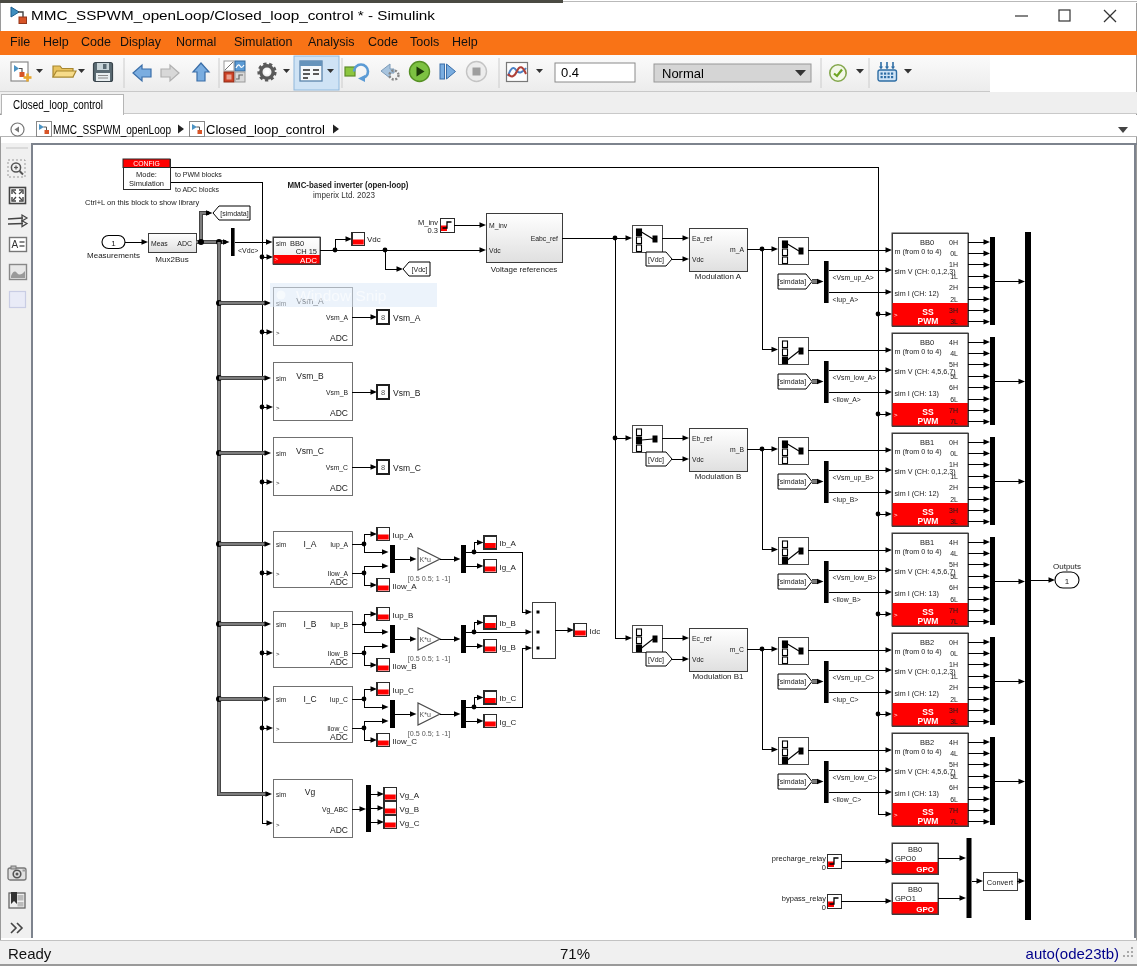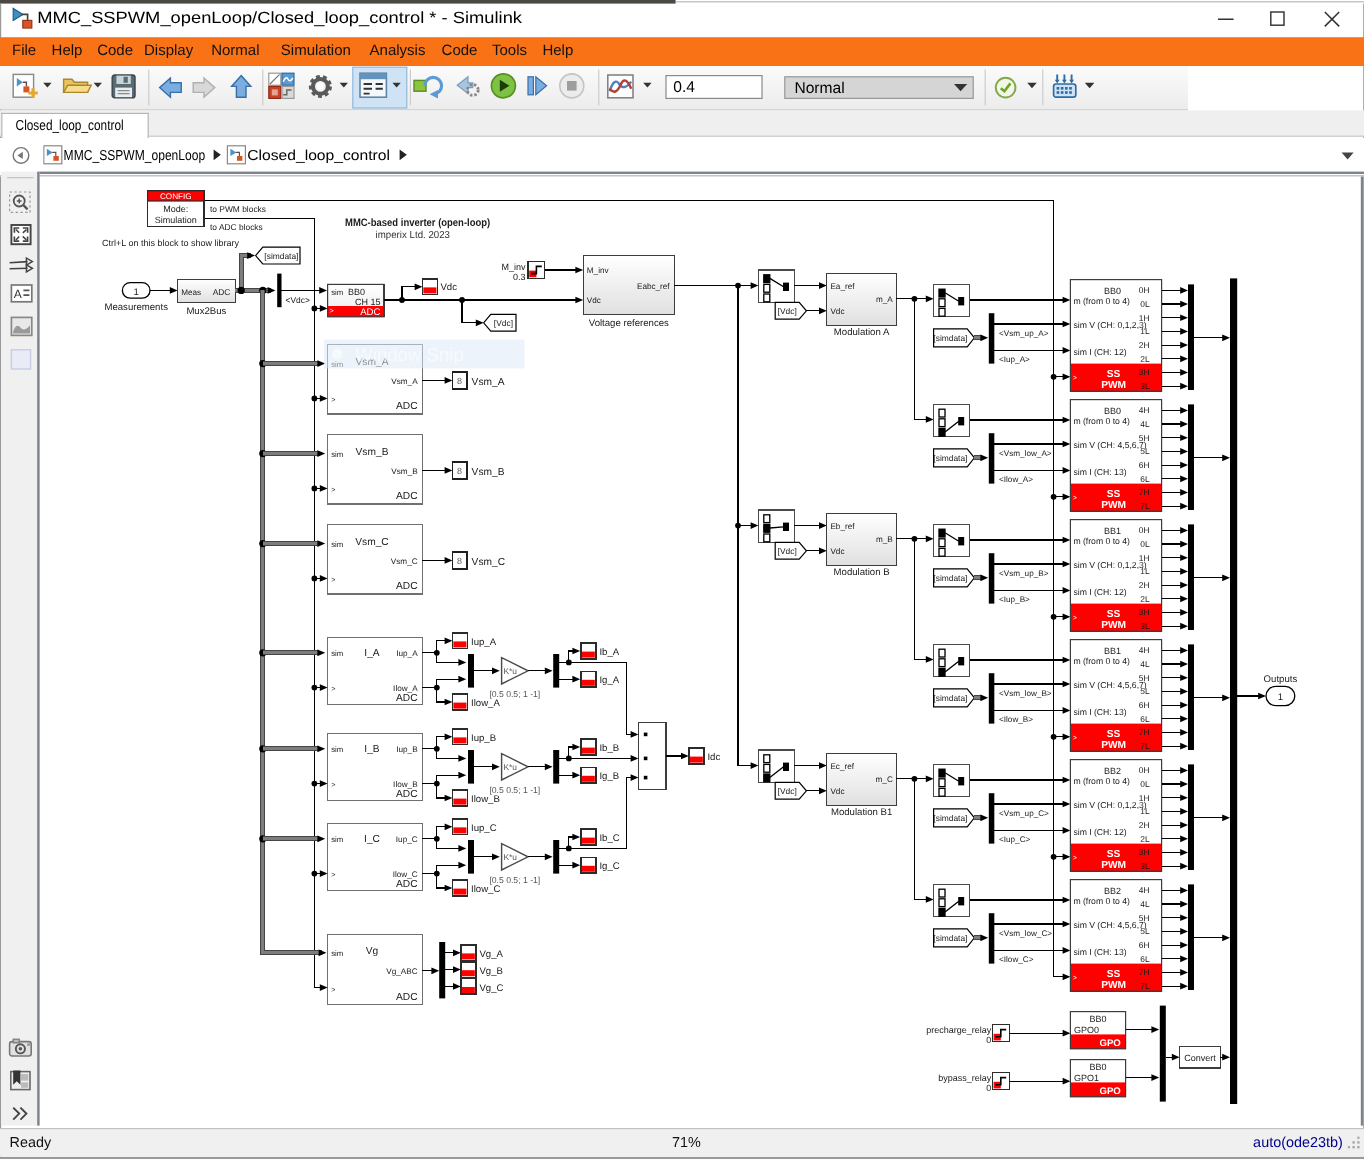--- a/index.html
+++ b/index.html
@@ -175,21 +175,21 @@
       <polygon points="904,14 912,14 908,18.5" fill="#333"></polygon>
     </svg>
 </div>
 
 <div class="abs" style="left:0;top:92px;width:1137px;height:22px;background:#efefef;border-bottom:1px solid #c9c9c9"></div>
 <div class="abs" style="left:1px;top:94px;width:123px;height:21px;background:#fff;border:1px solid #b5b5b5;border-bottom:none"></div>
 <svg class="abs" style="left:13px;top:96px" width="100" height="18">
     <text x="0" y="12.5" font-size="12" fill="#000" textLength="90" lengthAdjust="spacingAndGlyphs">Closed_loop_control</text>
   </svg>
 
-<div class="abs" style="left:0;top:115px;width:1137px;height:32px;background:#fff;border-bottom:1px solid #b5b5b5">
+<div class="abs" style="left:0;top:115px;width:1137px;height:22px;background:#fff;border-bottom:1px solid #b5b5b5">
 <svg class="abs" style="left:36px;top:5px" width="700" height="18">
 <g>
         <rect x="0.5" y="1.5" width="15" height="15" fill="#fff" stroke="#888" stroke-width="1"></rect>
         <polygon points="3,4 3,10 8,7" fill="#4d94c4"></polygon>
         <path d="M7.5,7 L10.5,7 L10.5,10" fill="none" stroke="#555" stroke-width="1"></path>
         <rect x="8.5" y="10" width="4.5" height="4" fill="#d75427"></rect>
       </g>
 <text x="17" y="13.5" font-size="12" fill="#000" textLength="118" lengthAdjust="spacingAndGlyphs">MMC_SSPWM_openLoop</text>
 <polygon points="142,4.5 142,13.5 148,9" fill="#222"></polygon>
 <g transform="translate(153,0)">
@@ -1082,21 +1082,21 @@
     <path d="M1031,580 L1051,580" fill="none" stroke="#000" stroke-width="1" shape-rendering="crispEdges"></path>
     <polygon points="1055,580 1048.5,577.2 1048.5,582.8" fill="#000"></polygon>
     <rect x="1055" y="572" width="24" height="16" rx="8" fill="#fff" stroke="#000" stroke-width="1.1"></rect>
     <text x="1067" y="583.5" font-size="8" text-anchor="middle" fill="#1a1a1a" font-weight="normal">1</text>
     <text x="1067" y="568.5" font-size="8" text-anchor="middle" fill="#1a1a1a" font-weight="normal">Outputs</text>
     <rect x="270" y="283" width="167" height="24" fill="#dce9f7" opacity="0.55"></rect>
     <circle cx="281" cy="295" r="4.5" fill="#ffffff" opacity="0.55"></circle>
     <text x="296" y="301" font-size="15.5" fill="#ffffff" opacity="0.62">Window Snip</text>
   </svg>
 
-<div class="abs" style="left:0;top:940px;width:1137px;height:24px;background:#f0f0f0;border-top:1px solid #c2c2c2;font-size:12px;color:#111">
+<div class="abs" style="left:0;top:940px;width:1137px;height:24px;background:#f0f0f0;border-top:1px solid #c2c2c2;font-size:15px;color:#111">
 <span class="abs" style="left:8px;top:4px">Ready</span>
 <span class="abs" style="left:560px;top:4px">71%</span>
 <span class="abs" style="right:18px;top:4px;color:#00008b">auto(ode23tb)</span>
 <svg class="abs" style="right:2px;top:6px" width="12" height="12">
 <g fill="#aaa">
         <rect x="8" y="0" width="2" height="2"></rect>
         <rect x="4" y="4" width="2" height="2"></rect>
         <rect x="8" y="4" width="2" height="2"></rect>
         <rect x="0" y="8" width="2" height="2"></rect>
         <rect x="4" y="8" width="2" height="2"></rect>

